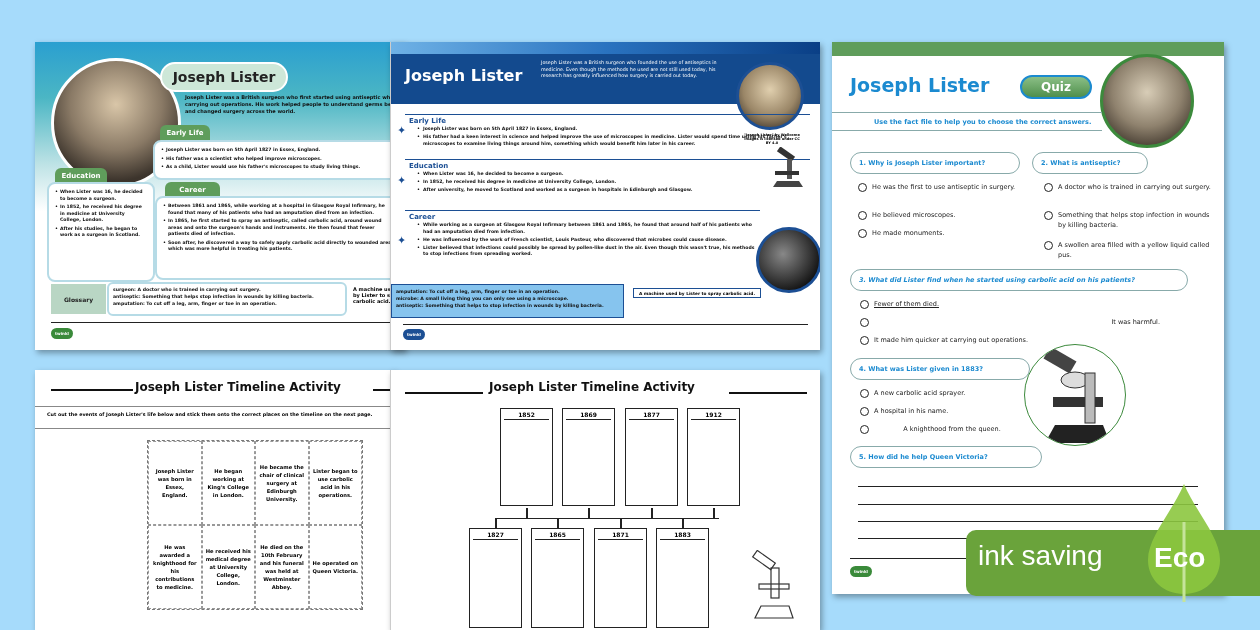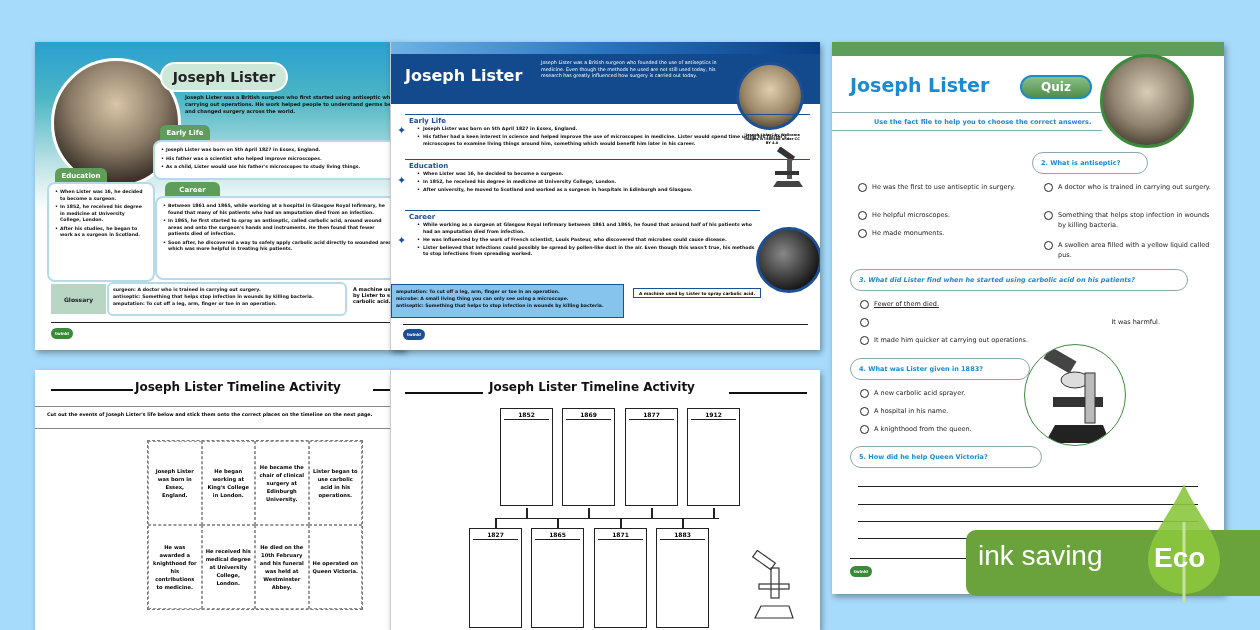--- a/index.html
+++ b/index.html
@@ -187,38 +187,39 @@
 
 <div class="sheet" id="s3">
   <div class="topbar"></div>
   <div class="title">Joseph Lister</div>
   <div class="quiz-pill">Quiz</div>
   <div class="portrait3"></div>
   <div class="hline" style="top:70px;"></div>
   <div class="instr">Use the fact file to help you to choose the correct answers.</div>
   <div class="hline" style="top:88px;"></div>
 
+  <div class="qpill" style="left:18px;top:110px;width:170px;">1. Why is Joseph Lister important?</div>
   <div class="opt" style="left:26px;top:140px;width:160px;">He was the first to use antiseptic in surgery.</div>
-  <div class="opt" style="left:26px;top:168px;width:160px;">He helpful microscopes.</div>
+  <div class="opt" style="left:26px;top:168px;width:160px;">He believed microscopes.</div>
   <div class="opt" style="left:26px;top:186px;width:160px;">He made monuments.</div>
 
   <div class="qpill" style="left:200px;top:110px;width:116px;">2. What is antiseptic?</div>
   <div class="opt" style="left:212px;top:140px;width:170px;">A doctor who is trained in carrying out surgery.</div>
   <div class="opt" style="left:212px;top:168px;width:170px;">Something that helps stop infection in wounds by killing bacteria.</div>
   <div class="opt" style="left:212px;top:198px;width:170px;">A swollen area filled with a yellow liquid called pus.</div>
 
   <div class="qpill" style="left:18px;top:227px;width:338px;font-style:italic;">3. What did Lister find when he started using carbolic acid on his patients?</div>
   <div class="opt" style="left:28px;top:257px;width:300px;text-decoration:underline;">Fewer of them died.</div>
   <div class="opt" style="left:28px;top:275px;width:300px;text-align:right;">It was harmful.</div>
   <div class="opt" style="left:28px;top:293px;width:300px;">It made him quicker at carrying out operations.</div>
 
   <div class="qpill" style="left:18px;top:316px;width:180px;">4. What was Lister given in 1883?</div>
   <div class="opt" style="left:28px;top:346px;width:170px;">A new carbolic acid sprayer.</div>
   <div class="opt" style="left:28px;top:364px;width:170px;">A hospital in his name.</div>
-  <div class="opt" style="left:28px;top:382px;width:170px;">A knighthood from the queen.</div>
+  <div class="opt" style="left:28px;top:382px;width:170px;text-align:center;">A knighthood from the queen.</div>
 
   <div class="mscope">
     <svg viewBox="0 0 100 100" width="100" height="100">
       <rect x="20" y="8" width="30" height="14" transform="rotate(30 35 15)" fill="#444"></rect>
       <ellipse cx="50" cy="35" rx="14" ry="8" fill="#ddd" stroke="#333"></ellipse>
       <rect x="28" y="52" width="50" height="10" fill="#333"></rect>
       <rect x="60" y="28" width="10" height="50" fill="#bbb" stroke="#333"></rect>
       <path d="M20 98 L85 98 L78 80 L30 80 Z" fill="#222"></path>
     </svg>
   </div>

